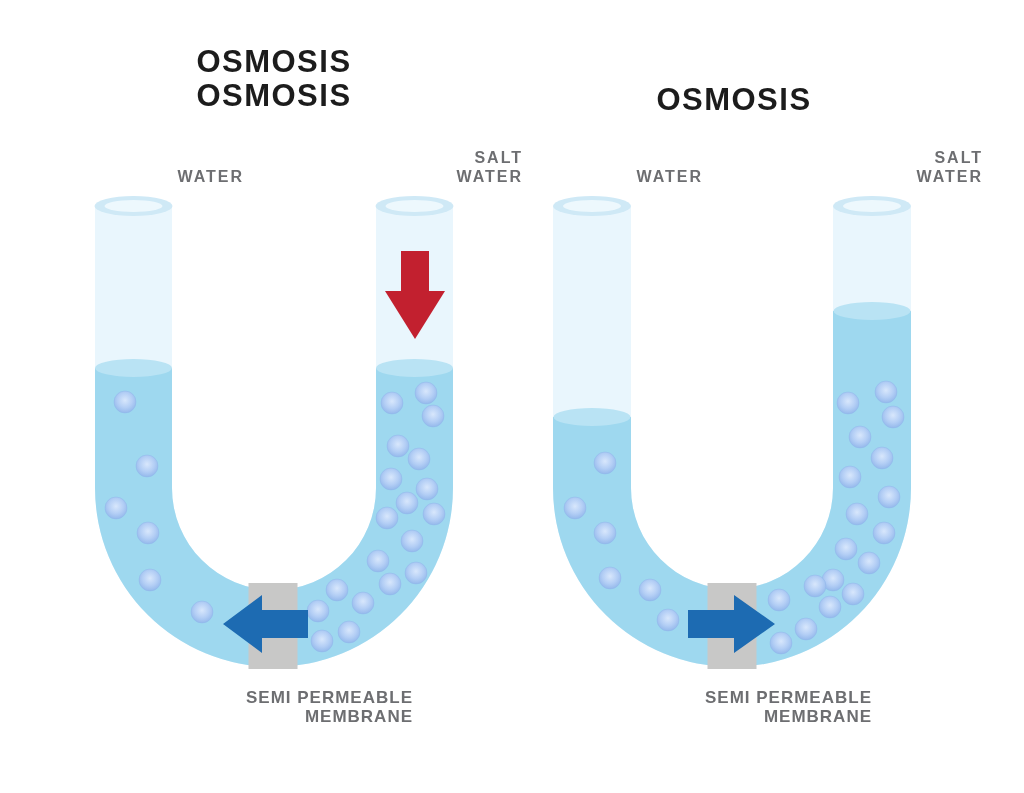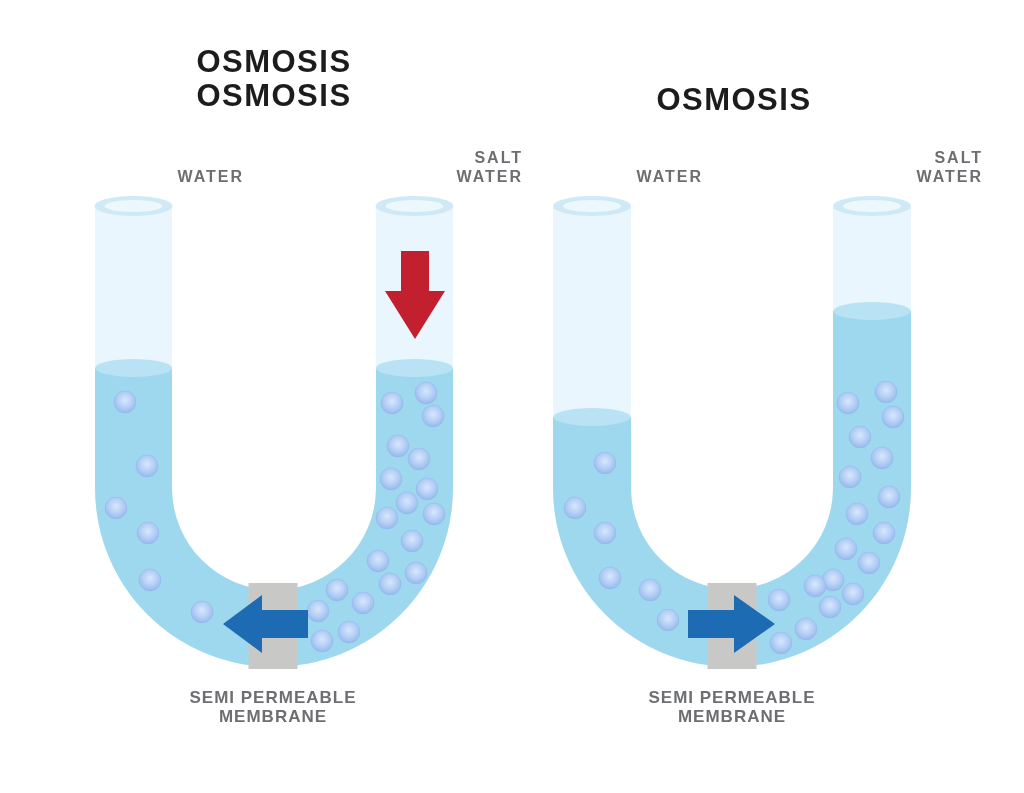--- a/index.html
+++ b/index.html
@@ -13,21 +13,21 @@
     position:absolute;width:320px;text-align:center;
     font-weight:800;font-size:31px;line-height:34px;letter-spacing:1.5px;
     color:#1c1c1c;
   }
   .tube-label{
     position:absolute;width:220px;text-align:right;
     font-weight:700;font-size:16px;line-height:19px;letter-spacing:2px;
     color:#6d6e71;
   }
   .membrane-label{
-    position:absolute;width:280px;text-align:center;
+    position:absolute;width:280px;text-align:right;
     font-weight:700;font-size:17px;line-height:19px;letter-spacing:1px;
     color:#6d6e71;
   }
 </style>
 </head>
 <body>
 
 <div class="stage">
 
   <svg class="scene" width="1024" height="793" viewBox="0 0 1024 793">

